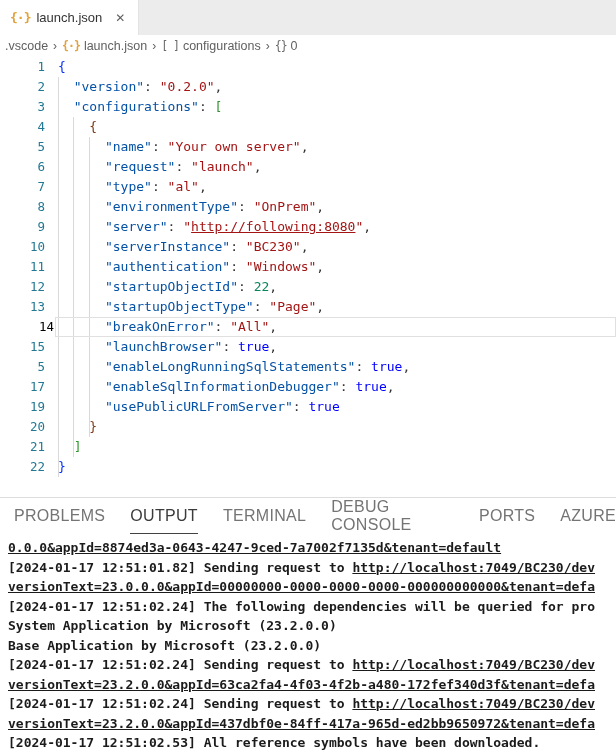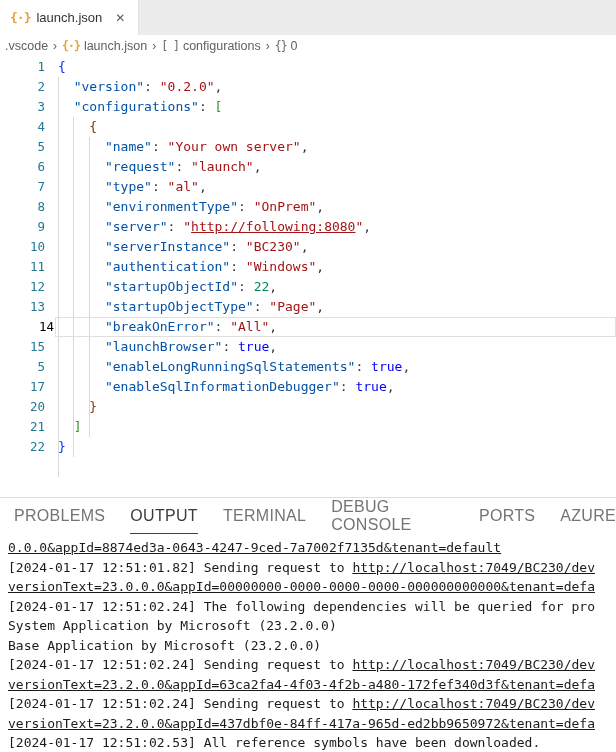--- a/index.html
+++ b/index.html
@@ -40,21 +40,21 @@
   .b1 { color:#0431fa; }
   .b2 { color:#319331; }
   .b3 { color:#7b3814; }
   .lnk { color:#a31515; text-decoration:underline; cursor:pointer; }
   
   .panel { border-top:1px solid #dddddd; }
   .panel-tabs { height:36px; display:flex; align-items:center; padding-left:14px; gap:25px; background:#fff; }
   .panel-tab { font-size:16px; letter-spacing:0.3px; color:#747474; cursor:pointer; height:100%; display:flex; align-items:center; border-bottom:1px solid transparent; }
   .panel-tab.active { color:#3b3b3b; border-bottom:1px solid #424242; }
   .output { height:218px; padding:4px 0 0 8px; overflow:hidden; background:#fff;
-            font-family:"DejaVu Sans Mono", monospace; font-size:13px; color:#1b1b1b; }
+            font-family:"DejaVu Sans Mono", monospace; font-size:13px; color:#1b1b1b;font-weight:bold; }
   .out-line { height:19.5px; line-height:19.5px; white-space:pre; }
   .out-u { text-decoration:underline; cursor:pointer; }
 </style>
 </head>
 <body>
 
 <div id="root">
 
   <div class="tab-bar">
     <div class="tab">
@@ -151,20 +151,24 @@
           <span class="ln">15</span>
           <span class="code-text">      <span class="key">"launchBrowser"</span><span class="punc">: </span><span class="bool">true</span><span class="punc">,</span></span>
         </div>
         <div class="code-line">
           <span class="ln">5</span>
           <span class="code-text">      <span class="key">"enableLongRunningSqlStatements"</span><span class="punc">: </span><span class="bool">true</span><span class="punc">,</span></span>
         </div>
         <div class="code-line">
           <span class="ln">17</span>
           <span class="code-text">      <span class="key">"enableSqlInformationDebugger"</span><span class="punc">: </span><span class="bool">true</span><span class="punc">,</span></span>
+        </div>
+        <div class="code-line">
+          <span class="ln">19</span>
+          <span class="code-text">      <span class="key">"usePublicURLFromServer"</span><span class="punc">: </span><span class="bool">true</span></span>
         </div>
         <div class="code-line">
           <span class="ln">20</span>
           <span class="code-text">    <span class="b3">}</span></span>
         </div>
         <div class="code-line">
           <span class="ln">21</span>
           <span class="code-text">  <span class="b2">]</span></span>
         </div>
         <div class="code-line">

